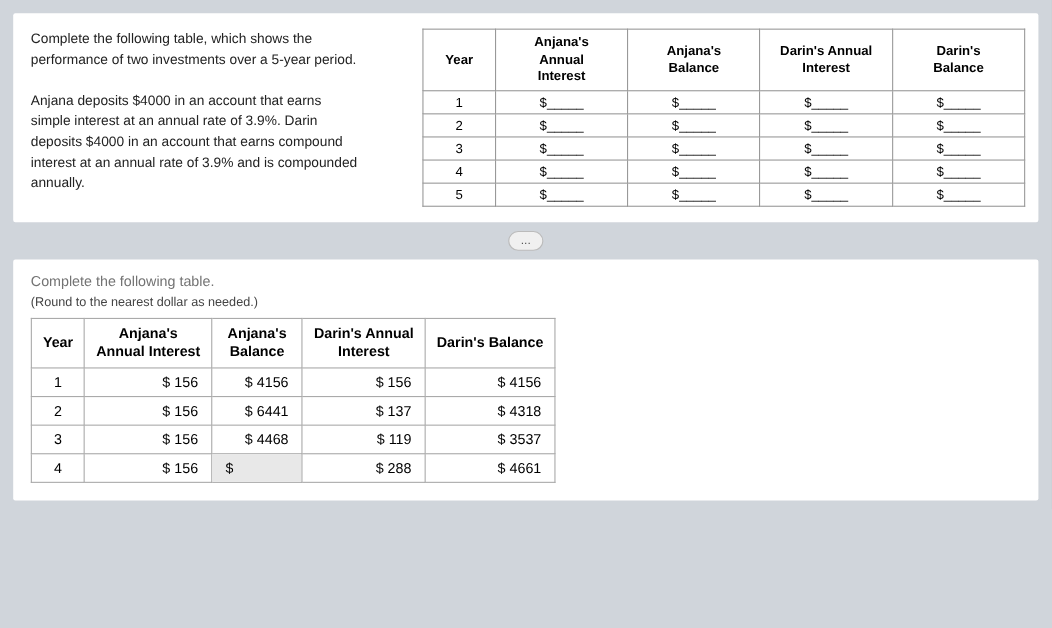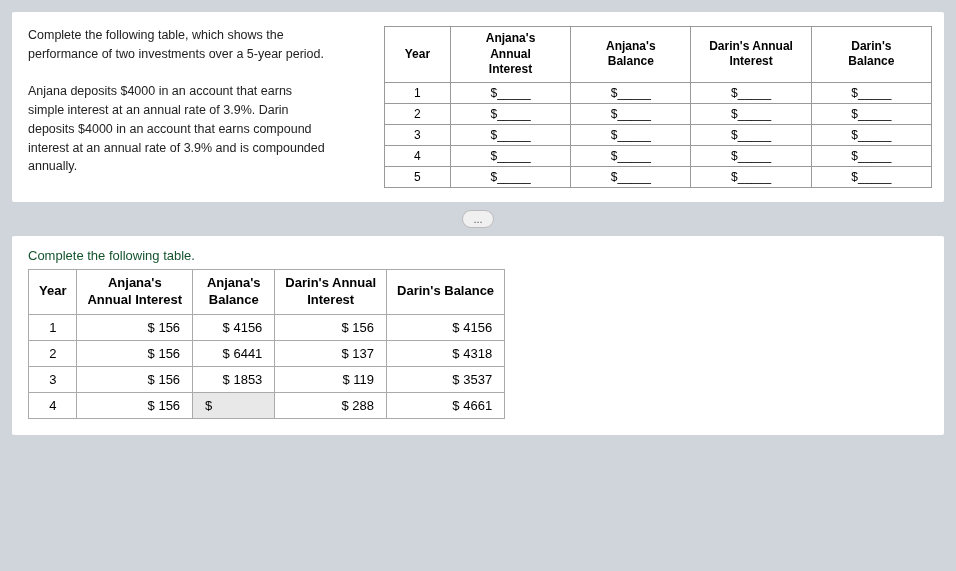--- a/index.html
+++ b/index.html
@@ -92,21 +92,21 @@
     
     .bottom-section {
       background: white;
       margin: 0 12px 12px 12px;
       padding: 12px 16px 16px 16px;
       border-radius: 2px;
     }
     .bottom-title {
       font-size: 13px;
       font-weight: normal;
-      color: #14532d;
+      color: #737373;
       margin-bottom: 6px;
     }
     .bottom-subtitle {
       font-size: 11.5px;
       color: #444;
       margin-bottom: 8px;
     }
 
     
     .bottom-table {
@@ -212,20 +212,21 @@
       </table>
     </div>
   </div>
 
   <div class="divider-row">
     <button class="dots-btn">...</button>
   </div>
 
   <div class="bottom-section">
     <div class="bottom-title">Complete the following table.</div>
+    <div class="bottom-subtitle">(Round to the nearest dollar as needed.)</div>
     <table class="bottom-table">
       <thead>
         <tr>
           <th>Year</th>
           <th>Anjana's<br>Annual Interest</th>
           <th>Anjana's<br>Balance</th>
           <th>Darin's Annual<br>Interest</th>
           <th>Darin's Balance</th>
         </tr>
       </thead>
@@ -240,21 +241,21 @@
         <tr>
           <td class="year-td">2</td>
           <td>$ 156</td>
           <td>$ 6441</td>
           <td>$ 137</td>
           <td>$ 4318</td>
         </tr>
         <tr>
           <td class="year-td">3</td>
           <td>$ 156</td>
-          <td>$ 1853</td>
+          <td>$ 4468</td>
           <td>$ 119</td>
           <td>$ 3537</td>
         </tr>
         <tr>
           <td class="year-td">4</td>
           <td>$ 156</td>
           <td class="input-cell">
             $<input class="input-field" type="text" value="" style="">
           </td>
           <td>$ 288</td>

